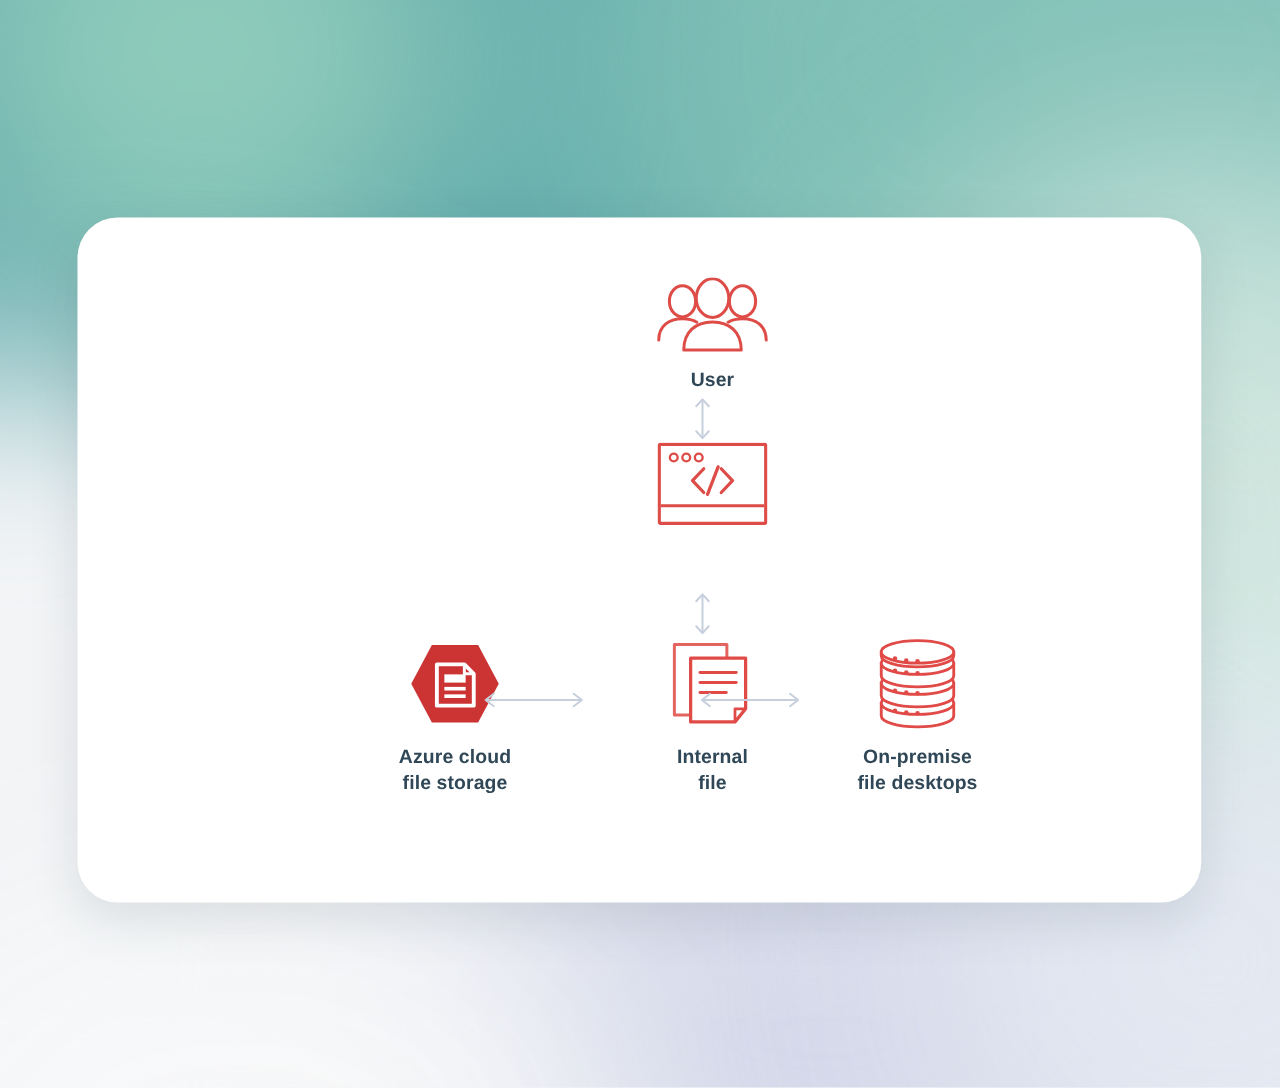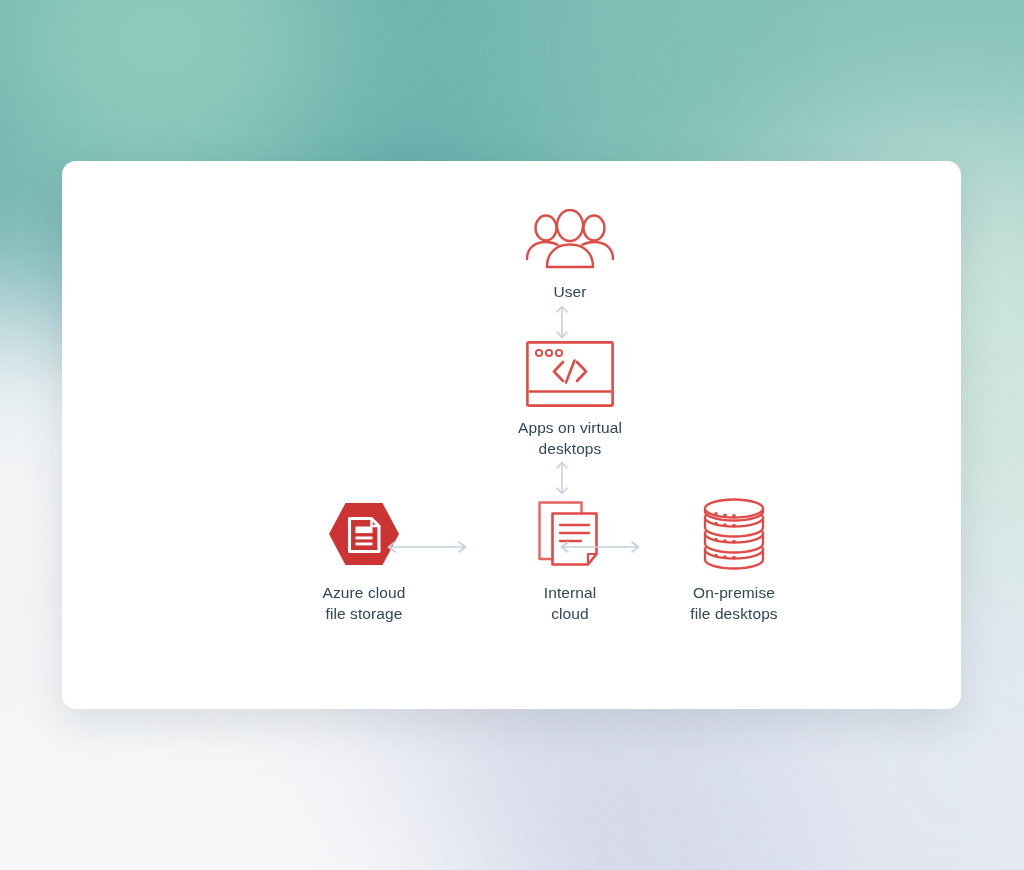--- a/index.html
+++ b/index.html
@@ -78,26 +78,27 @@
     left: 740px; top: 560px;
     width: 460px; height: 420px;
     background: #e4e9f2;
     opacity: 0.9;
   }
 
   
   .card {
     position: absolute;
     left: 62px;
-    top: 161px;
+    top: 174px;
     width: 899px;
     height: 548px;
     background: #ffffff;
-    border-radius: 14px;
+    border-radius: 32px;
     box-shadow: 0 14px 40px rgba(40, 60, 75, 0.13);
+    font-weight: bold;
   }
 
   
   .diagram {
     position: absolute;
     inset: 0;
   }
 
   .node {
     position: absolute;
@@ -189,22 +190,20 @@
 
             <circle cx="13" cy="12" r="3.1" stroke="#de4c48" stroke-width="1.9" fill="none"></circle>
             <circle cx="23" cy="12" r="3.1" stroke="#de4c48" stroke-width="1.9" fill="none"></circle>
             <circle cx="33" cy="12" r="3.1" stroke="#de4c48" stroke-width="1.9" fill="none"></circle>
 
             <polyline points="37,21 28,30.5 37,40" stroke="#de4c48" stroke-width="2.6" stroke-linecap="round" stroke-linejoin="round" fill="none"></polyline>
             <line x1="48.5" y1="19.5" x2="40" y2="41.5" stroke="#de4c48" stroke-width="2.6" stroke-linecap="round"></line>
             <polyline points="51,21 60,30.5 51,40" stroke="#de4c48" stroke-width="2.6" stroke-linecap="round" stroke-linejoin="round" fill="none"></polyline>
           </svg>
         </div>
-        <div class="node-label">Apps on virtual
-desktops</div>
       </div>
 
       <div class="arrow arrow-v-2">
         <svg width="22" height="38" viewBox="0 0 22 38" fill="none" stroke="#c7cfdd" stroke-width="1.6" stroke-linecap="round" stroke-linejoin="round">
           <line x1="11" y1="4" x2="11" y2="34"></line>
           <polyline points="6,9 11,3.5 16,9"></polyline>
           <polyline points="6,29 11,34.5 16,29"></polyline>
         </svg>
       </div>
 
@@ -243,21 +242,21 @@
 
             <path d="M19.5 17.5 H63.5 V58 L55 68.5 H19.5 Z" stroke="#e04a47" stroke-width="2.6" stroke-linejoin="round" fill="#ffffff"></path>
             <path d="M63.5 58 H55 V68.5" stroke="#e04a47" stroke-width="2.2" stroke-linejoin="round" fill="none"></path>
 
             <line x1="27" y1="29" x2="56" y2="29" stroke="#e04a47" stroke-width="2.3" stroke-linecap="round"></line>
             <line x1="27" y1="37" x2="56" y2="37" stroke="#e04a47" stroke-width="2.3" stroke-linecap="round"></line>
             <line x1="27" y1="45" x2="48" y2="45" stroke="#e04a47" stroke-width="2.3" stroke-linecap="round"></line>
           </svg>
         </div>
         <div class="node-label">Internal
-cloud</div>
+file</div>
       </div>
 
       <div class="arrow arrow-h-2">
         <svg width="86" height="22" viewBox="0 0 86 22" fill="none" stroke="#c7cfdd" stroke-width="1.6" stroke-linecap="round" stroke-linejoin="round">
           <line x1="5" y1="11" x2="81" y2="11"></line>
           <polyline points="11,6 4.5,11 11,16"></polyline>
           <polyline points="75,6 81.5,11 75,16"></polyline>
         </svg>
       </div>
 

